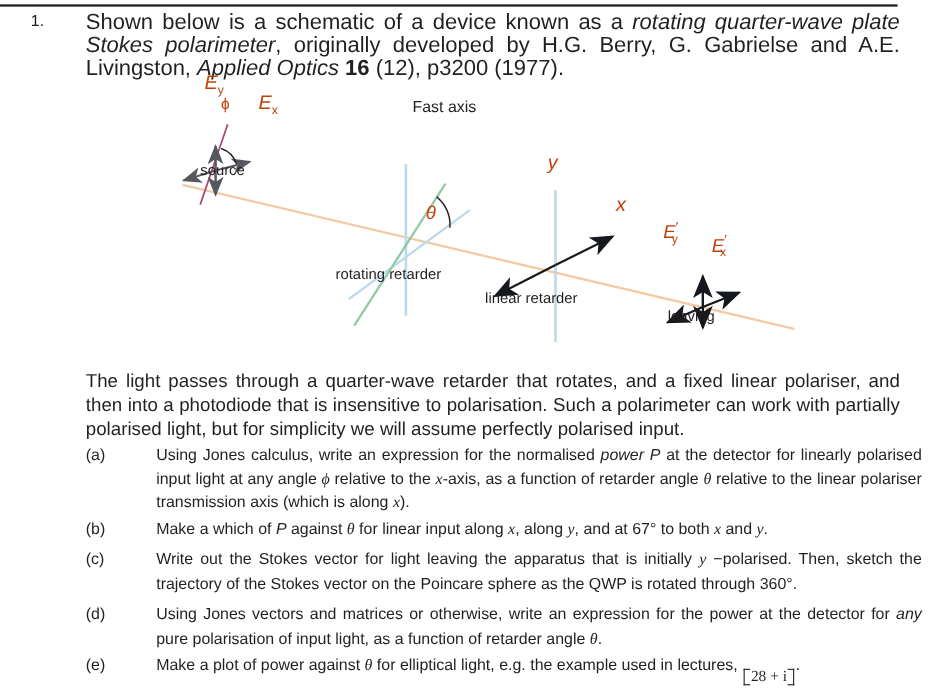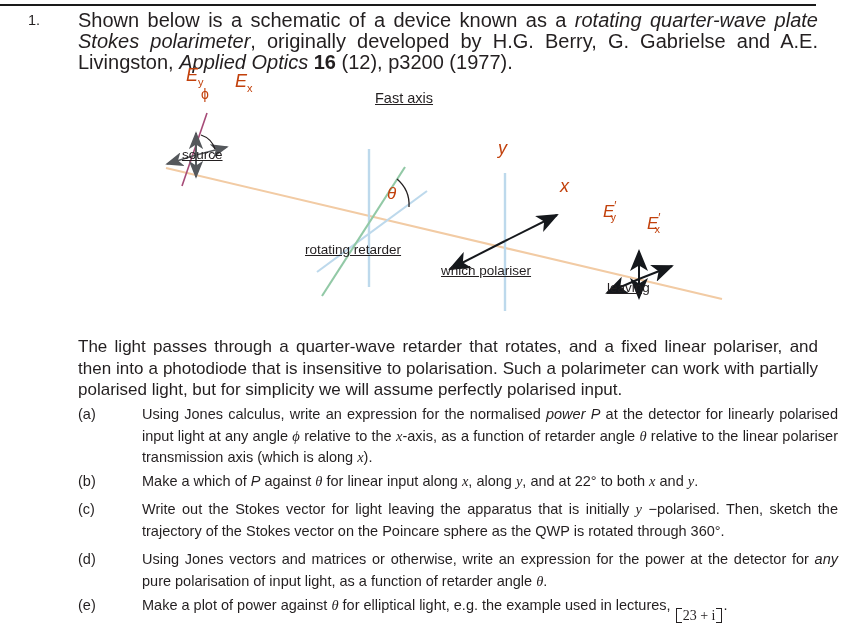--- a/index.html
+++ b/index.html
@@ -109,21 +109,20 @@
     left: 0;
     top: 55px;
     width: 845px;
     height: 260px;
   }
   .dlabel {
     position: absolute;
     font-size: 13.5px;
     color: #231f20;
     white-space: nowrap;
-    text-decoration: underline;
   }
   .mlabel {
     position: absolute;
     font-family: Liberation Sans, sans-serif;
     color: #c2410c;
     white-space: nowrap;
   }
 </style>
 </head>
 <body>
@@ -201,21 +200,21 @@
 
     
     <div class="mlabel" style="left:186px; top:10px; font-size:18px;">
       <i>E</i><sub style="font-size:11px;">y</sub>
     </div>
 
     
     <div class="mlabel" style="left:201px; top:31px; font-size:14px;">ϕ</div>
 
     
-    <div class="mlabel" style="left:235px; top:16px; font-size:18px;text-align:center;">
+    <div class="mlabel" style="left:235px; top:28px; font-size:18px;text-align:center;">
       <i>E</i><sub style="font-size:11px;">x</sub>
     </div>
 
     
     <div class="dlabel" style="left:182px; top:92px;">source</div>
 
     
     <div class="dlabel" style="left:375px; top:35px; font-size:14.5px;">Fast  axis</div>
 
     
@@ -224,21 +223,21 @@
     
     <div class="dlabel" style="left:305px; top:187px;text-align:right;">rotating retarder</div>
 
     
     <div class="mlabel" style="left:498px; top:83px; font-size:18px; font-style:italic;">y</div>
 
     
     <div class="mlabel" style="left:560px; top:121px; font-size:18px; font-style:italic;">x</div>
 
     
-    <div class="dlabel" style="left:441px; top:208px;">which polariser</div>
+    <div class="dlabel" style="left:441px; top:208px;">linear retarder</div>
 
     
     <div class="mlabel" style="left:603px; top:144px; font-size:17px;">
       <i>E</i><sup style="font-size:12px;">′</sup><sub style="font-size:11px; margin-left:-6px;">y</sub>
     </div>
 
     
     <div class="mlabel" style="left:647px; top:156px; font-size:17px;">
       <i>E</i><sup style="font-size:12px;">′</sup><sub style="font-size:11px; margin-left:-6px;">x</sub>
     </div>
@@ -248,28 +247,28 @@
   </div>
 
   <div class="body-par">The light passes through a quarter-wave retarder that rotates, and a fixed linear polariser, and then into a photodiode that is insensitive to polarisation.    Such a polarimeter can work with partially polarised light, but for simplicity we will assume perfectly polarised input.</div>
 
   <div class="part" style="top:404px;">
     <span class="lab">(a)</span>
     <span class="txt"><span>Using Jones calculus, write an expression for the normalised </span><span class="it">power P</span><span> at the detector for linearly polarised input light at any angle  </span><span class="mi">ϕ</span><span> relative to the  </span><span class="mi">x</span><span>-axis, as a function of retarder angle  </span><span class="mi">θ</span><span> relative to the linear polariser transmission axis (which is along  </span><span class="mi">x</span><span>).</span></span>
   </div>
   <div class="part" style="top:471px;">
     <span class="lab">(b)</span>
-    <span class="txt"><span>Make a which of </span><span class="it">P</span><span> against  </span><span class="mi">θ</span><span>  for linear input along  </span><span class="mi">x</span><span>,  along  </span><span class="mi">y</span><span>,  and at 22° to both  </span><span class="mi">x</span><span>  and  </span><span class="mi">y</span><span>.</span></span>
+    <span class="txt"><span>Make a which of </span><span class="it">P</span><span> against  </span><span class="mi">θ</span><span>  for linear input along  </span><span class="mi">x</span><span>,  along  </span><span class="mi">y</span><span>,  and at 67° to both  </span><span class="mi">x</span><span>  and  </span><span class="mi">y</span><span>.</span></span>
   </div>
   <div class="part" style="top:499px;">
     <span class="lab">(c)</span>
     <span class="txt"><span>Write out the Stokes vector for light leaving the apparatus that is initially  </span><span class="mi">y</span><span> −polarised. Then, sketch the trajectory of the Stokes vector on the Poincare sphere as the QWP is rotated through 360°.</span></span>
   </div>
   <div class="part" style="top:549px;">
     <span class="lab">(d)</span>
     <span class="txt"><span>Using Jones vectors and matrices or otherwise, write an expression for the power at the detector for </span><span class="it">any</span><span> pure polarisation of input light, as a function of retarder angle  </span><span class="mi">θ</span><span>.</span></span>
   </div>
   <div class="part" style="top:595px;">
     <span class="lab">(e)</span>
-    <span class="txt"><span>Make a plot of power against  </span><span class="mi">θ</span><span>  for elliptical light, e.g. the example used in lectures, </span><span class="vec"><span class="br l"></span><span class="row">2</span><span class="row">3 + i</span><span class="br r"></span></span><span>.</span></span>
+    <span class="txt"><span>Make a plot of power against  </span><span class="mi">θ</span><span>  for elliptical light, e.g. the example used in lectures, </span><span class="vec"><span class="br l"></span><span class="row">2</span><span class="row">8 + i</span><span class="br r"></span></span><span>.</span></span>
   </div>
 
 </div>
 
 </body></html>

